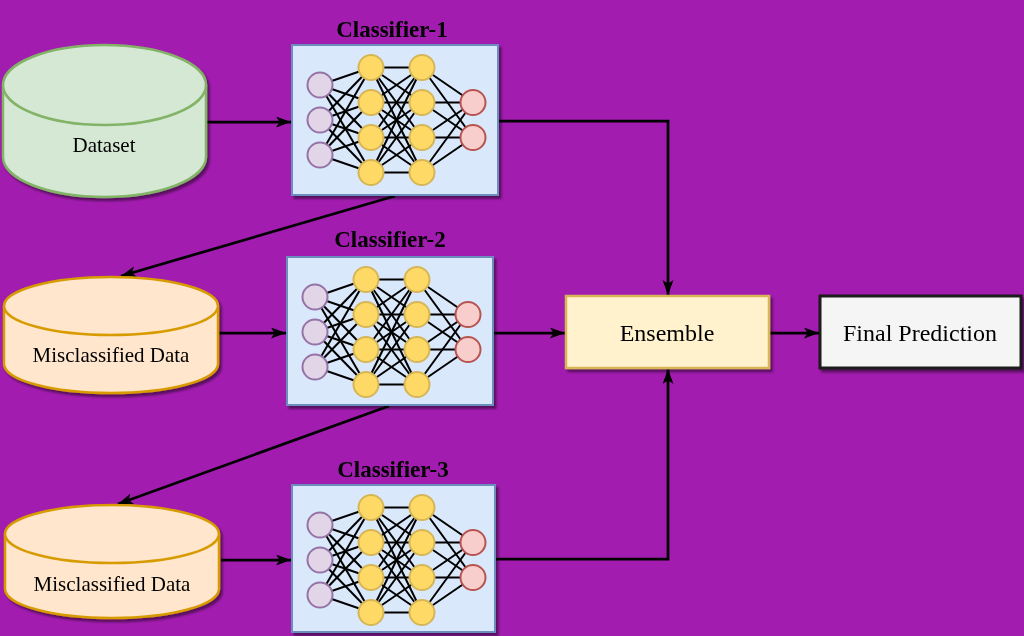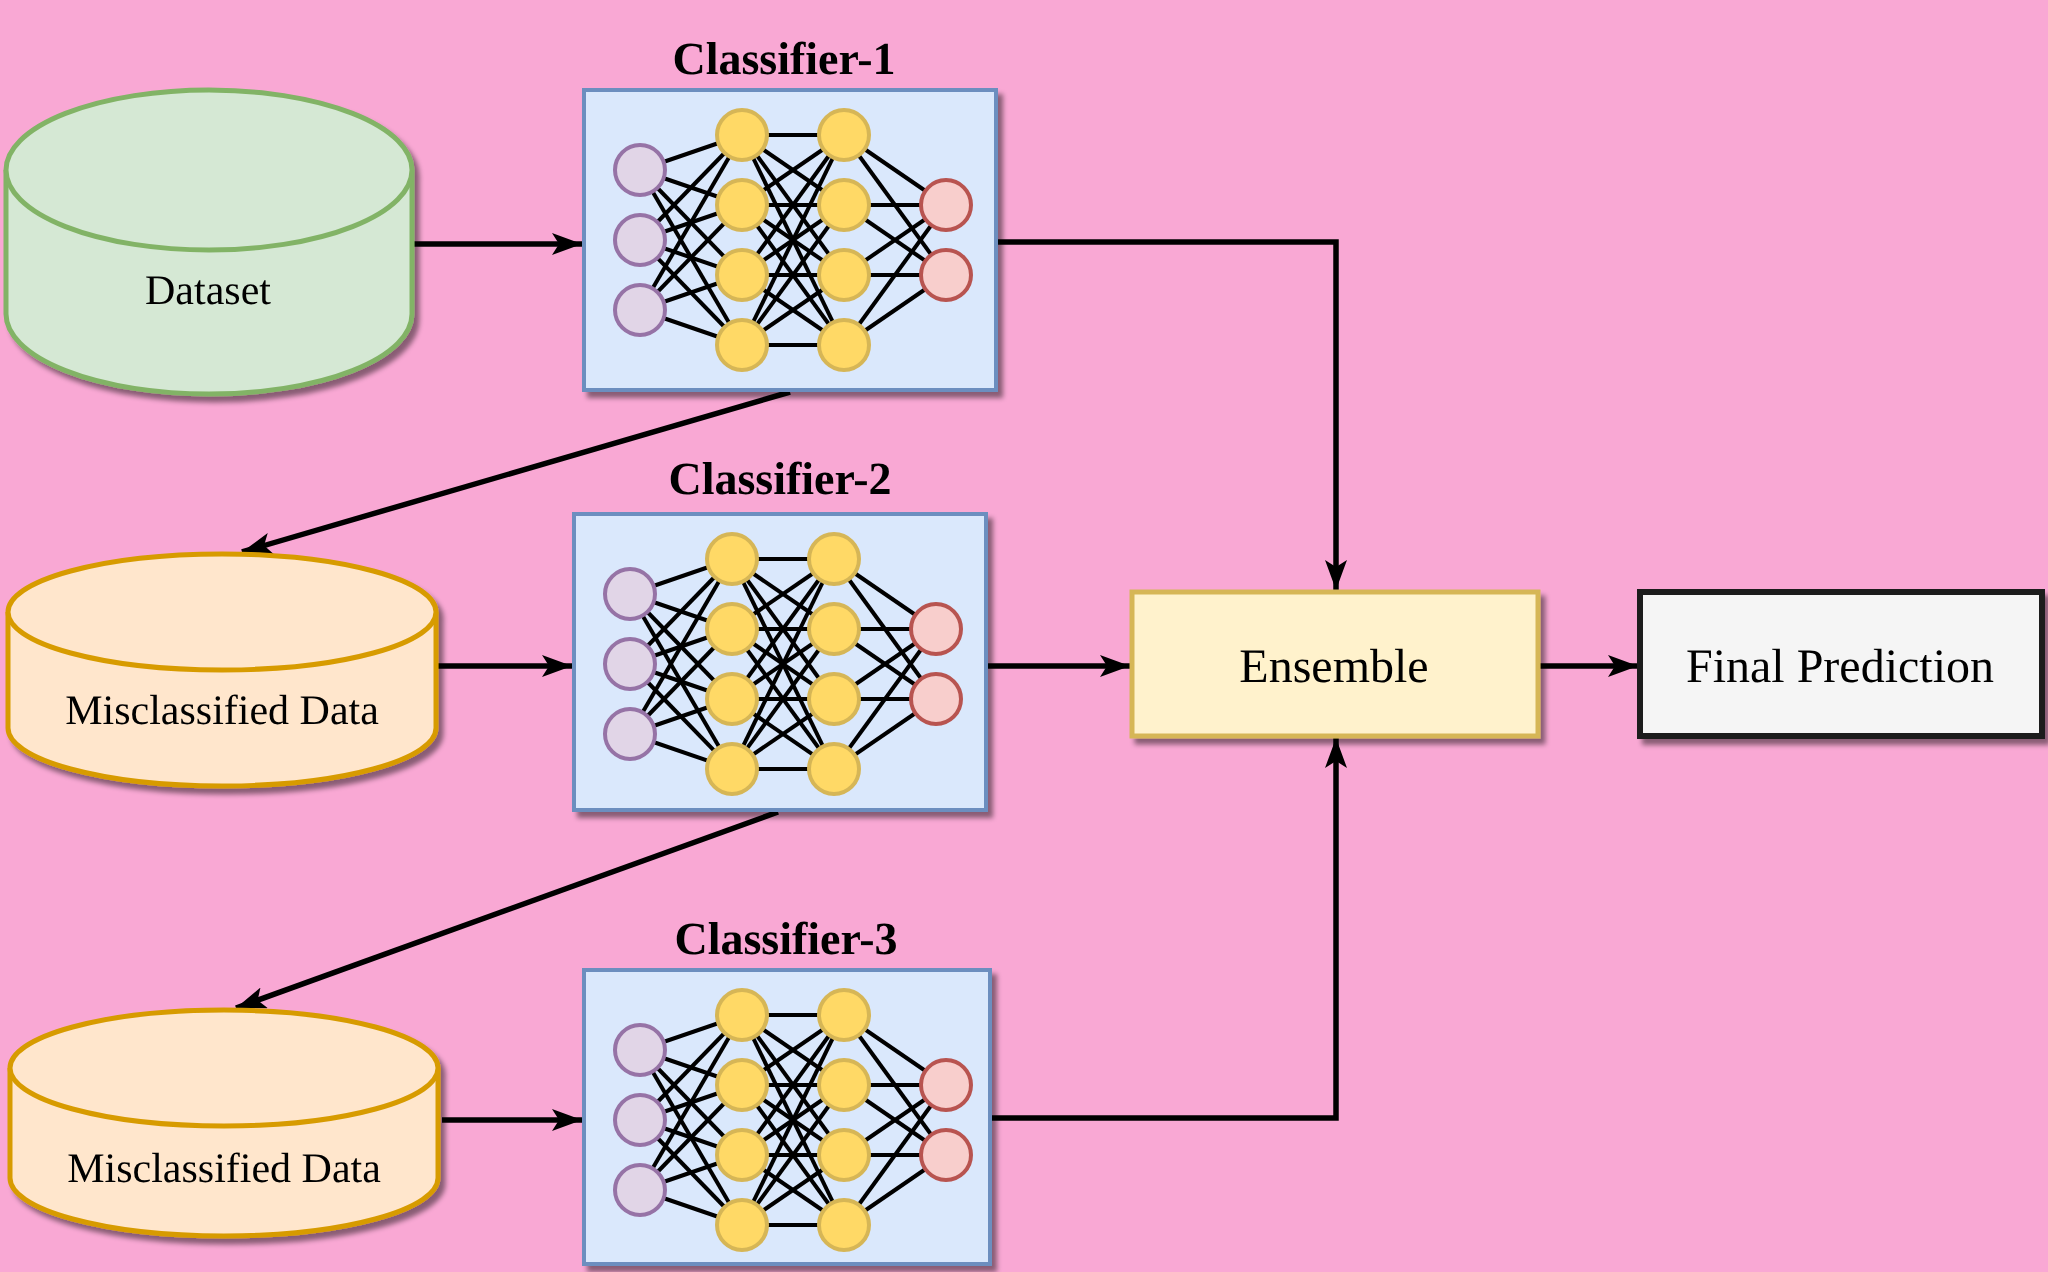--- a/index.html
+++ b/index.html
@@ -1,20 +1,20 @@
 <!DOCTYPE html>
 <html><head>
 <meta charset="utf-8">
 <style>
   html, body { margin: 0; padding: 0; }
   .stage {
     position: relative;
     width: 1024px;
     height: 636px;
-    background: #f9a8d4;
+    background: #a21caf;
     overflow: hidden;
     font-family: "Liberation Serif", serif;
   }
   svg { display: block; }
   .edge {
     stroke: #000000;
     stroke-width: 2.75;
     fill: none;
     marker-end: url(#arrowhead);
   }

